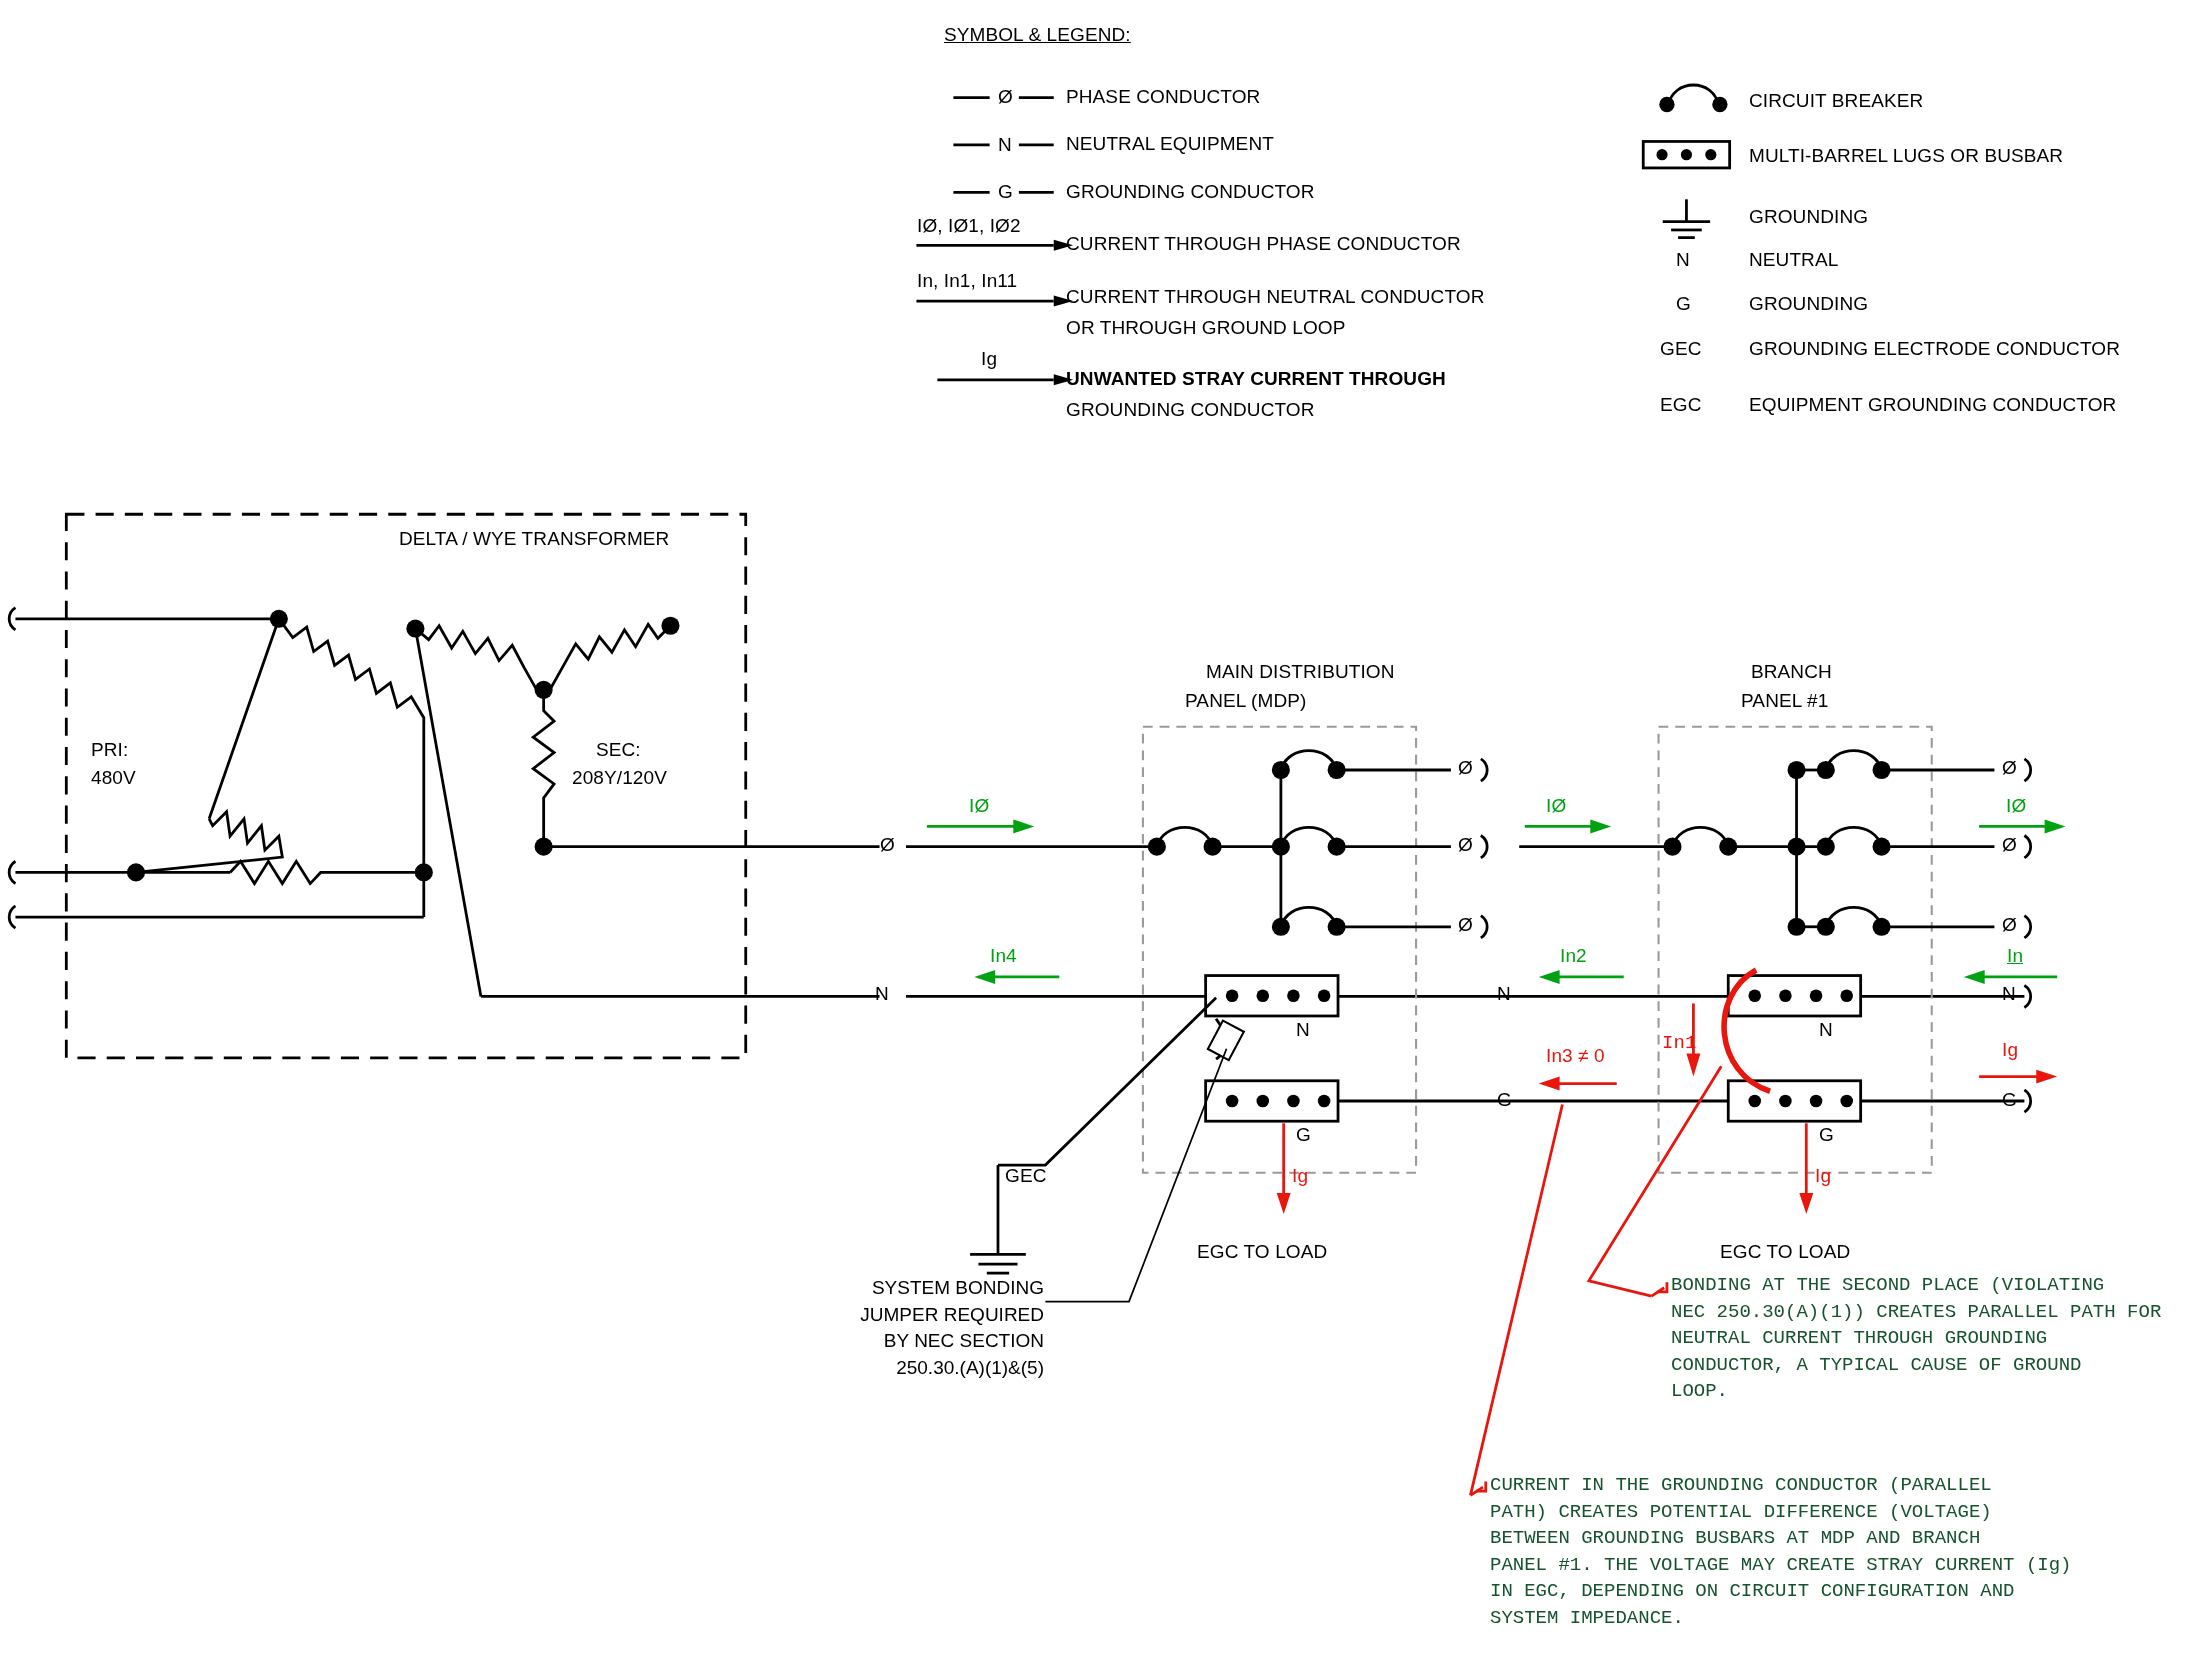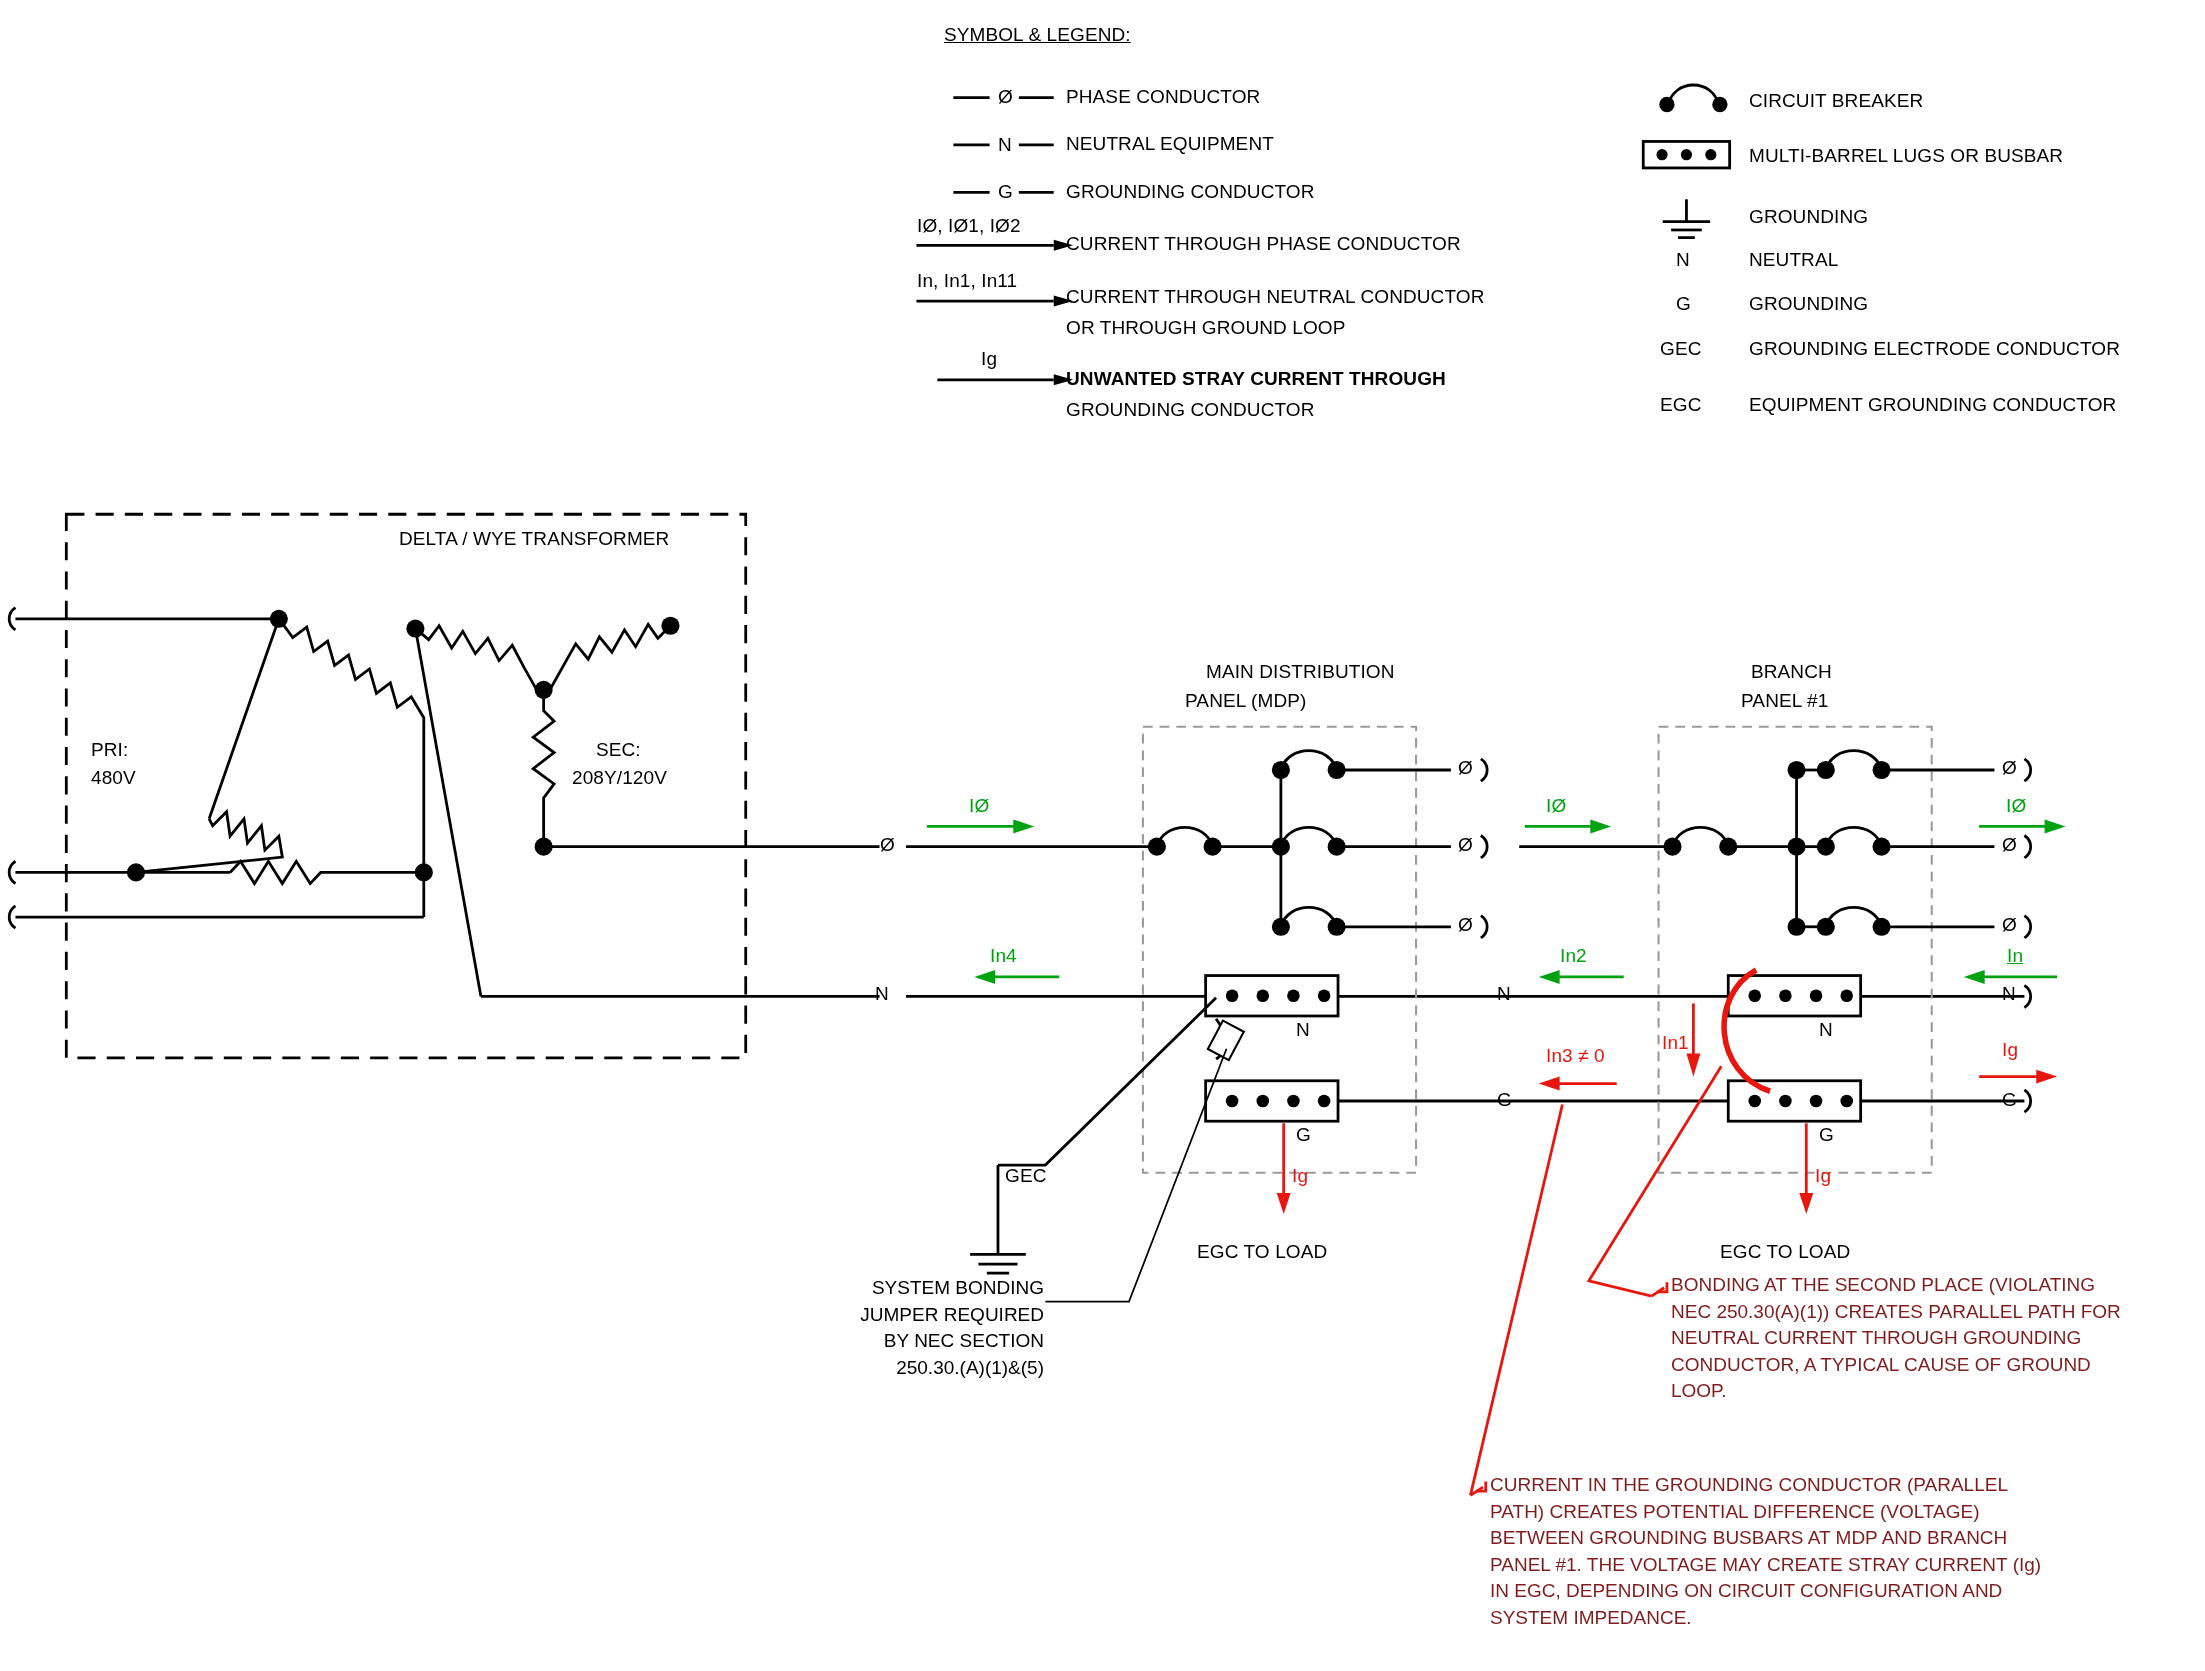--- a/index.html
+++ b/index.html
@@ -3,21 +3,21 @@
 <meta charset="utf-8">
 <style>
   html, body { margin:0; padding:0; background:#ffffff; }
   body { width:2205px; height:1671px; position:relative;
          font-family:"Liberation Sans", sans-serif; color:#000000; }
   .lbl { position:absolute; white-space:nowrap; font-size:19px; letter-spacing:0.1px; }
   .lbl.red { color:#e8160c; }
   .lbl.green { color:#00a211; }
   .lbl.u { text-decoration:underline; }
   .ml { position:absolute; white-space:nowrap; font-size:19px; line-height:26.5px; }
-  .ml.red { color:#7f1d1d; }
+  .ml.red { color:#14532d;font-family:Liberation Mono, monospace; }
   svg { position:absolute; left:0; top:0; }
   .wire { stroke:#000; stroke-width:4; fill:none; }
   .thin { stroke:#000; stroke-width:2.5; fill:none; }
   .dash { stroke:#000; stroke-width:4; fill:none; stroke-dasharray:26 16; }
   .gdash { stroke:#9a9a9a; stroke-width:3; fill:none; stroke-dasharray:14 10; }
   .greenw { stroke:#00a211; stroke-width:4; fill:none; }
   .redw { stroke:#e8160c; stroke-width:4; fill:none; }
   .redthick { stroke:#e8160c; stroke-width:8; fill:none; }
   .dot { fill:#000; }
   .box { fill:#fff; stroke:#000; stroke-width:4; }
@@ -372,21 +372,21 @@
 <div class="lbl" style="left:1197px; top:1241px;">EGC TO LOAD</div>
 <div class="lbl" style="left:1720px; top:1241px;">EGC TO LOAD</div>
 
 <div class="lbl green" style="left:969px; top:795px;">IØ</div>
 <div class="lbl green" style="left:1546px; top:795px;">IØ</div>
 <div class="lbl green" style="left:2006px; top:795px;">IØ</div>
 <div class="lbl green" style="left:990px; top:945px;">In4</div>
 <div class="lbl green" style="left:1560px; top:945px;">In2</div>
 <div class="lbl green" style="left:2007px; top:945px;text-decoration:underline;">In</div>
 
-<div class="lbl red" style="left:1662px; top:1032px;">In1</div>
+<div class="lbl red" style="left:1662px; top:1032px;font-family:Liberation Mono, monospace;">In1</div>
 <div class="lbl red" style="left:1546px; top:1045px;text-align:right;">In3 ≠ 0</div>
 <div class="lbl red" style="left:1292px; top:1165px;">Ig</div>
 <div class="lbl red" style="left:1815px; top:1165px;">Ig</div>
 <div class="lbl red" style="left:2002px; top:1039px;">Ig</div>
 
 <div class="ml" style="left:821px; top:1275px; width:223px; text-align:right; white-space:pre;">SYSTEM BONDING
 JUMPER REQUIRED
 BY NEC SECTION
 250.30.(A)(1)&amp;(5)</div>
 <div class="ml red" style="left:1671px; top:1272px; white-space:pre;">BONDING AT THE SECOND PLACE (VIOLATING

